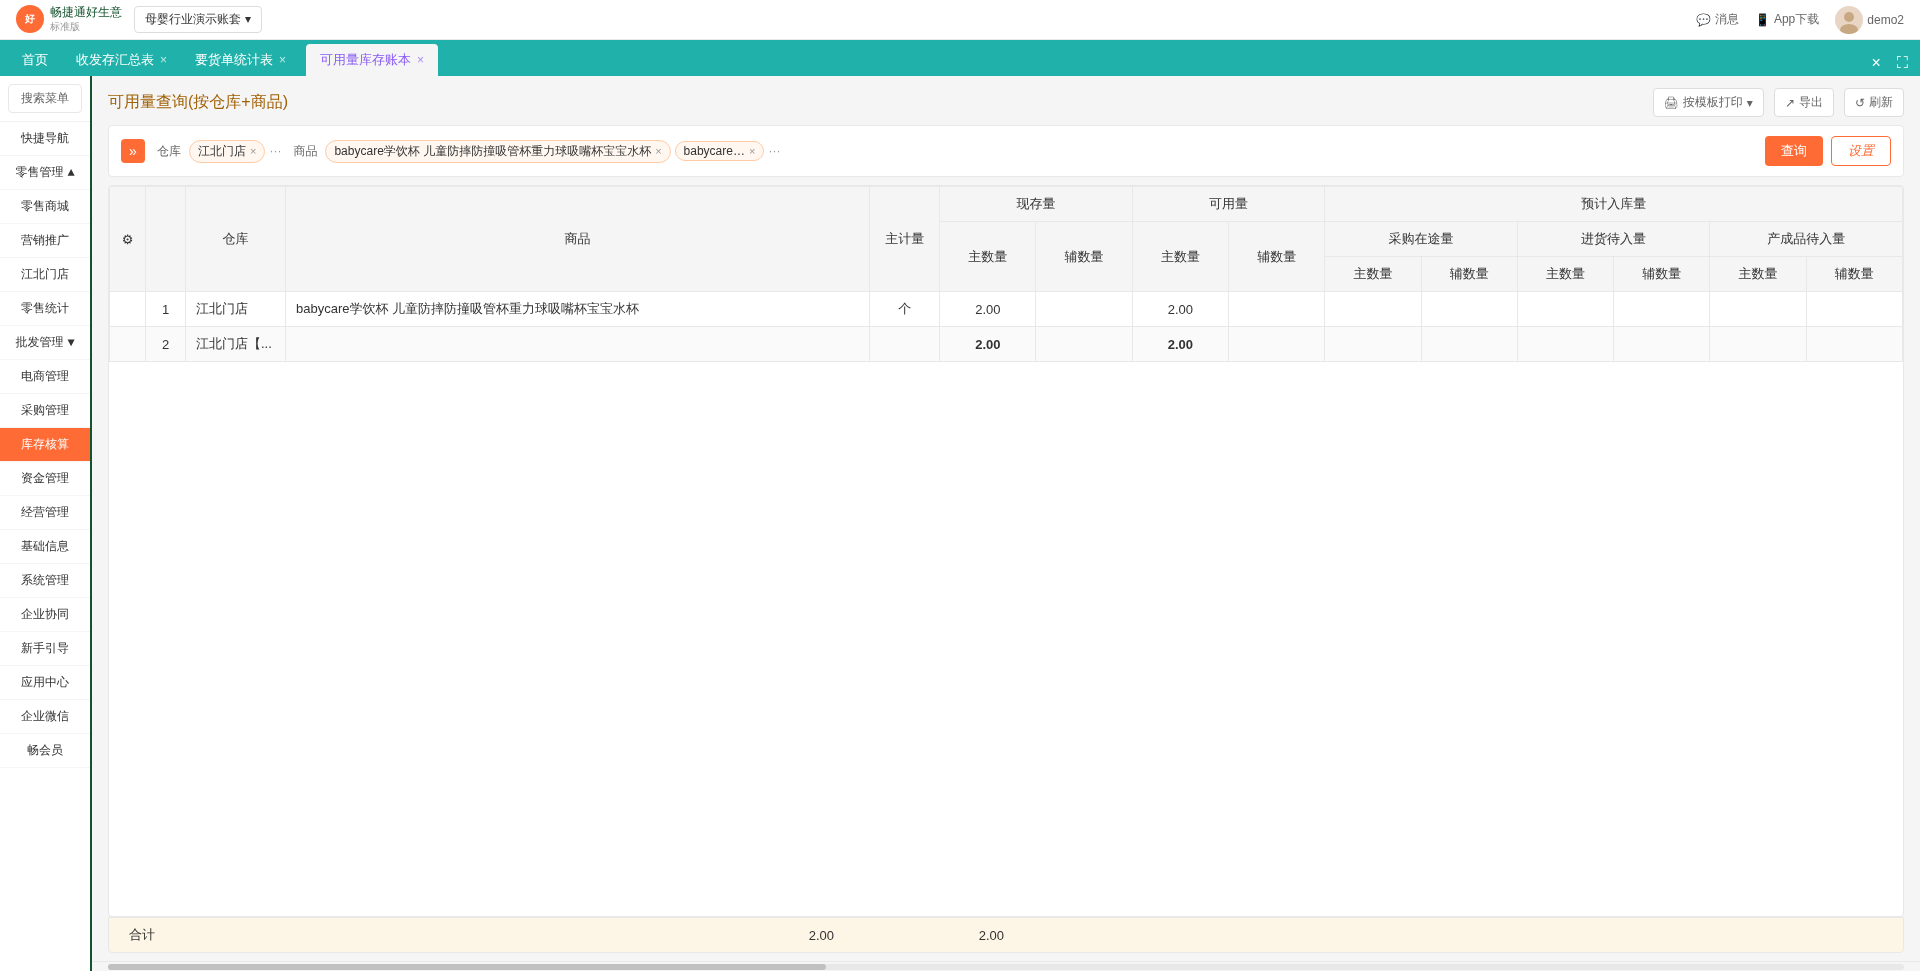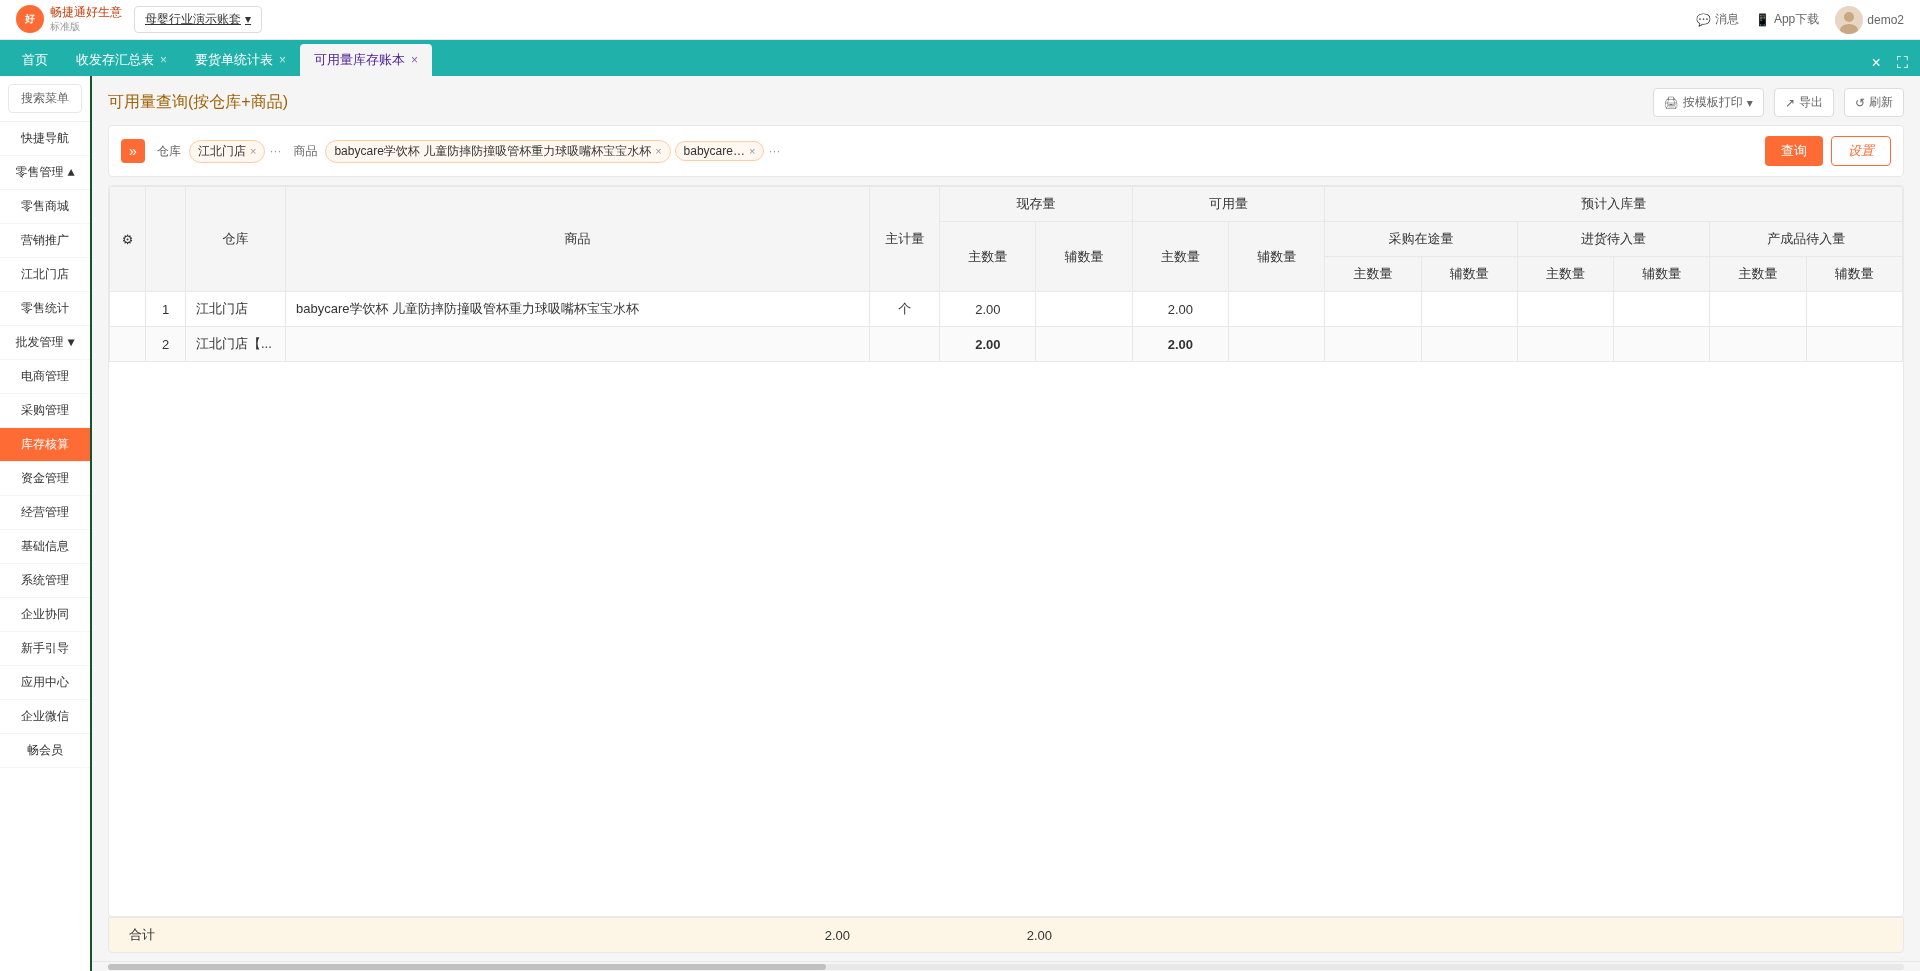--- a/index.html
+++ b/index.html
@@ -12,23 +12,23 @@
       display: flex;
       align-items: center;
       justify-content: space-between;
       padding: 0 16px;
       border-bottom: 1px solid #e8e8e8;
       flex-shrink: 0;
     }
     .top-bar-left { display: flex; align-items: center; gap: 12px; }
     .logo { display: flex; align-items: center; gap: 6px; }
     .logo-icon { width: 28px; height: 28px; background: #ff6b35; border-radius: 50%; display: flex; align-items: center; justify-content: center; color: white; font-size: 10px; font-weight: bold; }
-    .logo-text { font-size: 12px; color: #c2410c; line-height: 1.2; }
+    .logo-text { font-size: 12px; color: #14532d; line-height: 1.2; }
     .logo-sub { font-size: 10px; color: #999; }
-    .industry-select { display: flex; align-items: center; gap: 4px; padding: 4px 10px; border: 1px solid #ddd; border-radius: 4px; font-size: 12px; color: #333; cursor: pointer; background: #fff; text-decoration: underline; }
+    .industry-select { display: flex; align-items: center; gap: 4px; padding: 4px 10px; border: 1px solid #ddd; border-radius: 4px; font-size: 12px; color: #333; cursor: pointer; background: #fff; }
     .top-bar-right { display: flex; align-items: center; gap: 16px; }
     .top-bar-item { display: flex; align-items: center; gap: 4px; font-size: 12px; color: #666; cursor: pointer; }
     .avatar { width: 28px; height: 28px; border-radius: 50%; background: #e8e8e8; display: flex; align-items: center; justify-content: center; font-size: 11px; overflow: hidden; }
 
     
     .nav-tabs {
       height: 36px;
       background: #20b2aa;
       display: flex;
       align-items: flex-end;
@@ -43,21 +43,22 @@
       gap: 6px;
       font-size: 13px;
       cursor: pointer;
       border-radius: 4px 4px 0 0;
       color: #fff;
       background: transparent;
       white-space: nowrap;
     }
     .nav-tab.active {
       background: #f5f5f5;
-      color: #4c1d95;
+      color: #8b5cf6;
+      margin-left: 6px;
     }
     .nav-tab .close-btn { font-size: 12px; opacity: 0.7; }
     .nav-tab-home { padding: 0 14px; height: 32px; display: flex; align-items: center; color: #fff; font-size: 13px; cursor: pointer; }
     .nav-tabs-right { margin-left: auto; display: flex; align-items: center; gap: 8px; padding-right: 8px; }
     .nav-tabs-btn { color: #fff; font-size: 16px; cursor: pointer; padding: 4px; }
 
     
     .main-layout { display: flex; flex: 1; overflow: hidden; }
 
     
@@ -494,21 +495,21 @@
               <td></td>
               <td></td>
               <td></td>
             </tr>
           </tbody>
         </table>
       </div>
     </div>
 
     <div class="table-footer">
-      <div style="display:flex;align-items:center;width:100%;gap:16px;">
+      <div style="display:flex;align-items:center;width:100%;gap:0;">
         <span class="footer-label">合计</span>
         <span class="footer-num">2.00</span>
         <span class="footer-num"></span>
         <span class="footer-num">2.00</span>
         <span class="footer-num"></span>
       </div>
     </div>
 
     <div class="scroll-bar-container">
       <div class="scroll-bar-track">

